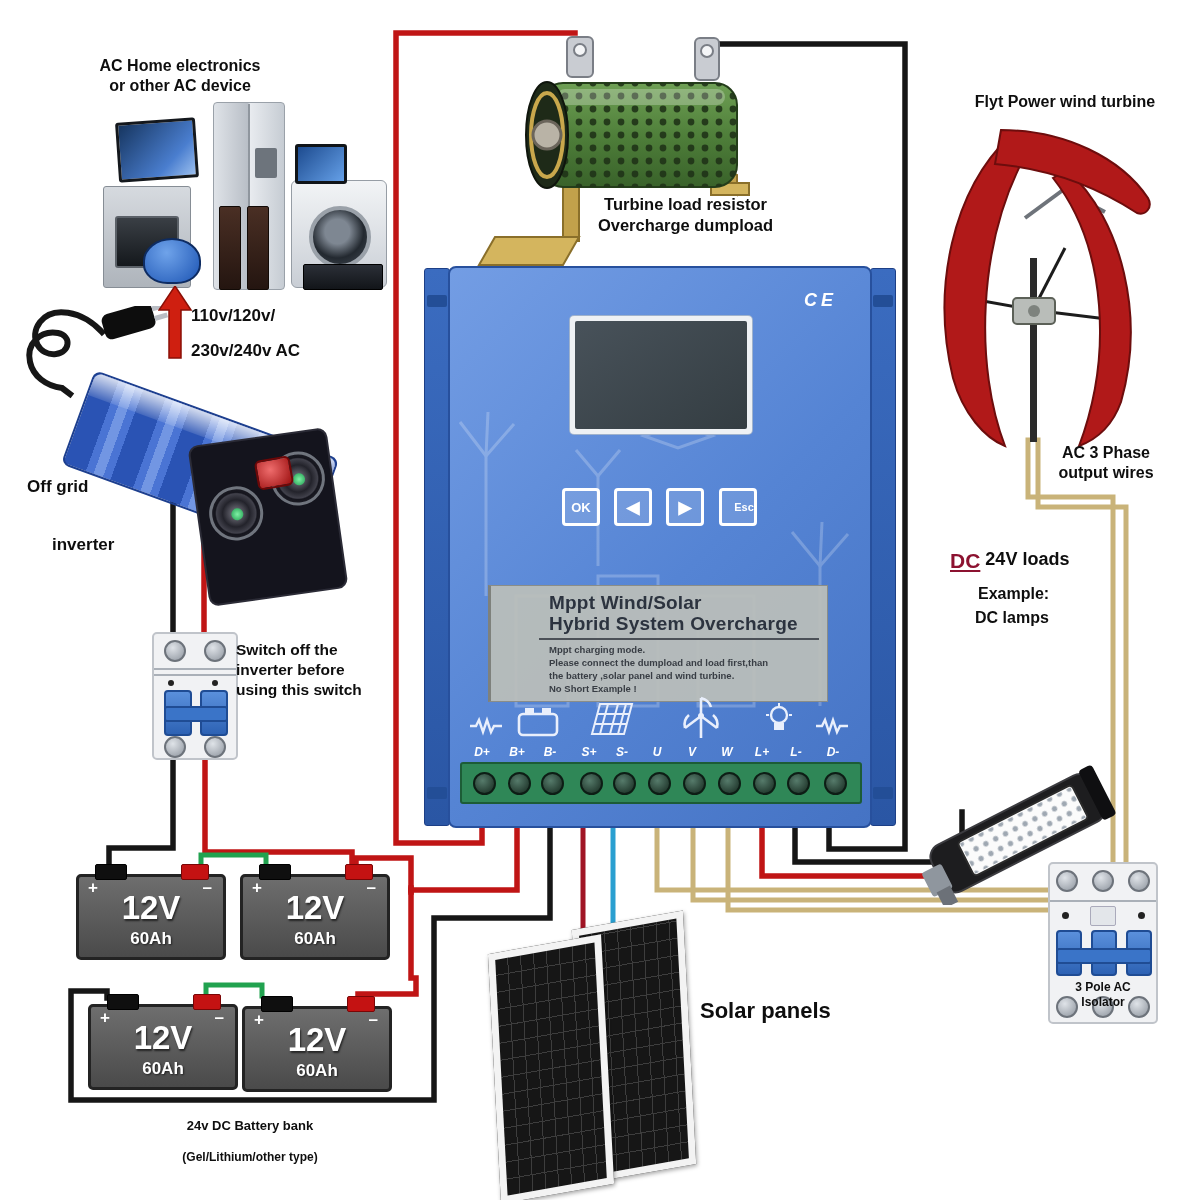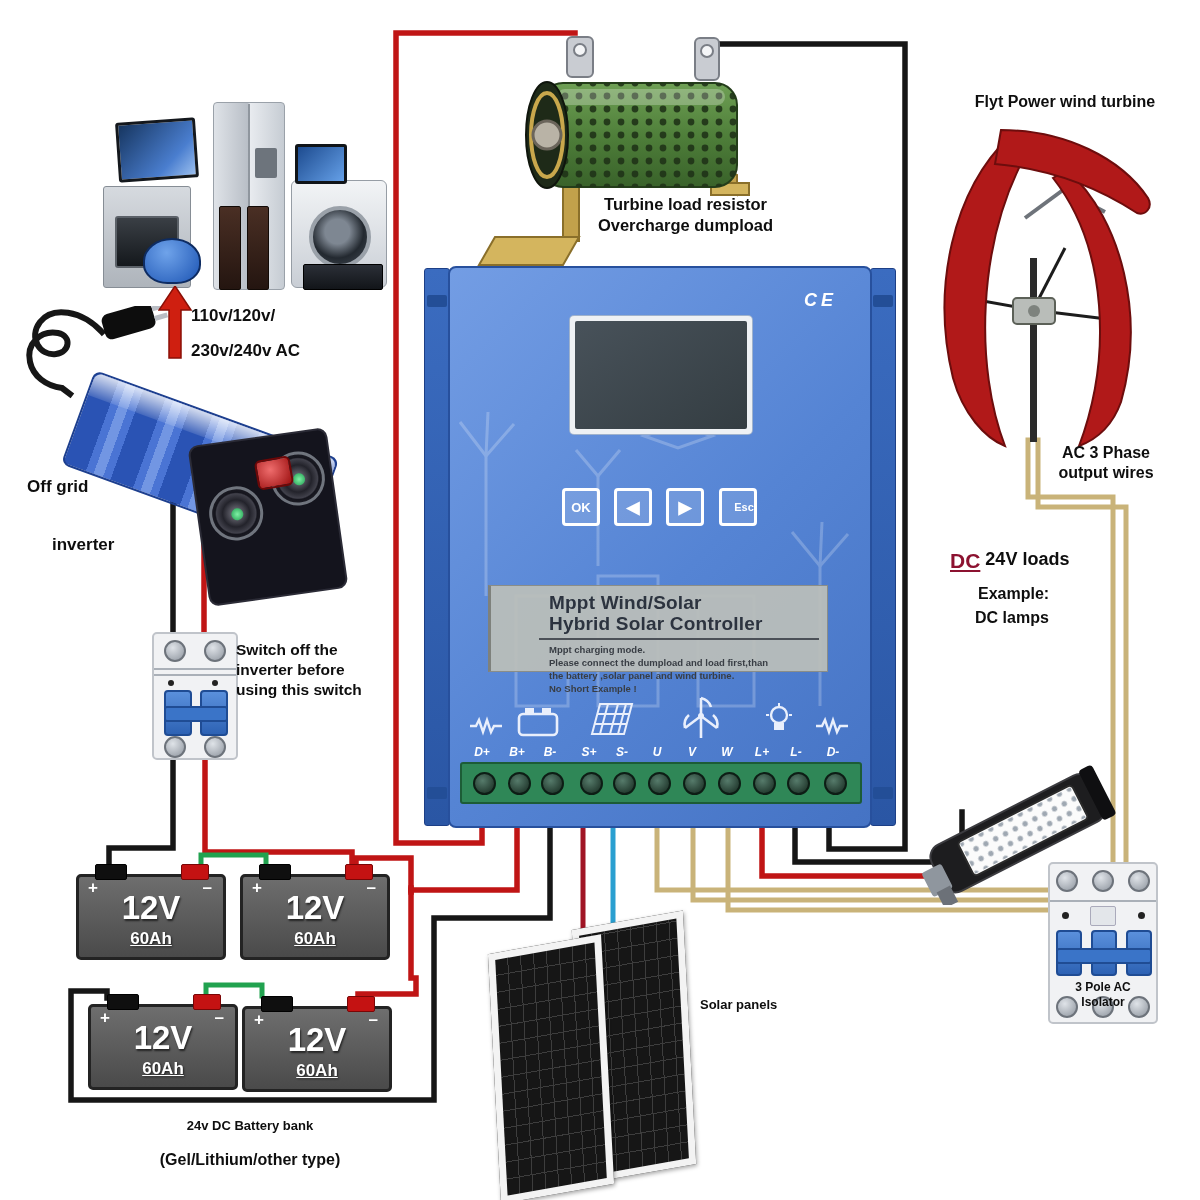--- a/index.html
+++ b/index.html
@@ -27,21 +27,21 @@
   .screen-frame{position:absolute;left:570px;top:316px;width:182px;height:118px;z-index:4;
         background:#eef1f4;border-radius:4px;padding:5px;box-shadow:0 0 0 1px #9fb2cc;}
   .screen{width:100%;height:100%;background:linear-gradient(145deg,#48525a,#343d42);border-radius:2px;}
   .ce{position:absolute;left:804px;top:290px;z-index:5;color:#fff;font-weight:bold;font-style:italic;
       font-size:18px;letter-spacing:4px;}
   .btn{position:absolute;top:488px;width:38px;height:38px;z-index:5;border:3px solid #fff;border-radius:4px;
        background:rgba(255,255,255,.14);color:#fff;display:flex;align-items:center;justify-content:center;
        font-weight:bold;font-size:13px;}
   .btn.arrow{font-size:17px;}
   .btn.esc{font-size:11px;}
-  .graypanel{position:absolute;left:488px;top:585px;width:340px;height:87px;z-index:5;
+  .graypanel{position:absolute;left:488px;top:585px;width:340px;height:117px;z-index:5;
        background:rgba(187,190,185,.93);border:1px solid #8a8d88;padding:6px 8px 4px 58px;
        border-left:3px solid #7e817c;}
   .graypanel .t1,.graypanel .t2{font-weight:bold;color:#2c333f;font-size:19px;line-height:1.12;letter-spacing:.2px;}
   .graypanel .rule{height:2px;background:#4b5057;margin:3px 0 3px -10px;}
   .graypanel .note{font-size:9.5px;font-weight:bold;color:#383d44;line-height:1.4;}
   .termlbl{position:absolute;top:745px;width:28px;z-index:5;color:#fff;font-weight:bold;font-style:italic;
        font-size:12px;text-align:center;}
   .strip{position:absolute;left:460px;top:762px;width:402px;height:42px;z-index:4;
        background:var(--terminal-strip-green,#2f8757);border:2px solid #1c5c36;border-radius:3px;}
   .screw{position:absolute;top:8px;width:23px;height:23px;border-radius:50%;
@@ -61,21 +61,21 @@
   .battery{position:absolute;width:150px;height:86px;z-index:3;border-radius:5px;
        background:linear-gradient(180deg,#6e6e6e,#4a4a4a);border:3px solid #232323;}
   .battery .cap{position:absolute;top:-13px;width:32px;height:16px;border-radius:2px;}
   .battery .capb{left:16px;background:#0f0f0f;border:1px solid #000;}
   .battery .capr{right:14px;width:28px;background:#c41212;border:1px solid #7a0606;}
   .battery .sign{position:absolute;top:1px;color:#fff;font-weight:bold;font-size:17px;}
   .battery .sp{left:9px;} .battery .sm{right:11px;}
   .battery .v{position:absolute;left:0;right:0;top:12px;text-align:center;color:#fff;font-weight:bold;
        font-size:33px;text-shadow:1px 2px 2px rgba(0,0,0,.6);}
   .battery .ah{position:absolute;left:0;right:0;top:52px;text-align:center;color:#fff;font-weight:bold;
-       font-size:17px;text-shadow:1px 1px 2px rgba(0,0,0,.6);text-decoration:underline;}
+       font-size:17px;text-shadow:1px 1px 2px rgba(0,0,0,.6);}
   
   .panel{position:absolute;border:7px solid #f3f3f3;box-shadow:1px 2px 4px rgba(0,0,0,.35);
        background-color:#161616;z-index:3;
        background-image:repeating-linear-gradient(0deg,transparent 0 16px,#3d3d3d 16px 17px),
                         repeating-linear-gradient(90deg,transparent 0 12px,#3d3d3d 12px 13px);
        transform:rotate(-3deg) skewY(-7deg);}
   
   .inv-body{position:absolute;left:95px;top:370px;width:260px;height:100px;z-index:3;
        transform:rotate(20deg);transform-origin:0 0;border-radius:8px;border:2px solid #1d3f8f;
        background:repeating-linear-gradient(90deg,#2a53b4 0 24px,#4a74d4 24px 32px,#7296e3 32px 42px,#4a74d4 42px 50px);}
@@ -314,21 +314,21 @@
     </div>
   <div class="ce">CE</div>
 
   <div class="btn" style="left:562px;">OK</div>
   <div class="btn arrow" style="left:614px;">◀</div>
   <div class="btn arrow" style="left:666px;">▶</div>
   <div class="btn esc" style="left:719px;padding-left:12px;">Esc</div>
 
   <div class="graypanel">
     <div class="t1">Mppt Wind/Solar</div>
-    <div class="t2">Hybrid Solar Controller</div>
+    <div class="t2">Hybrid System Overcharge</div>
     <div class="rule"></div>
     <div class="note">Mppt charging mode.</div>
     <div class="note">Please connect the dumpload and load first,than</div>
     <div class="note">the battery ,solar panel and wind turbine.</div>
     <div class="note">No Short Example !</div>
   </div>
 
   <svg class="icon" style="left:468px;top:716px;" width="38" height="20">
     <path d="M2,10 h6 l3,-6 4,12 4,-12 4,12 3,-6 h8" stroke="#e9effc" stroke-width="2.4" fill="none"></path>
   </svg>
@@ -387,20 +387,24 @@
     <div class="screw" style="left:118px;"></div>
     <div class="screw" style="left:151px;"></div>
     <div class="screw" style="left:186px;"></div>
     <div class="screw" style="left:221px;"></div>
     <div class="screw" style="left:256px;"></div>
     <div class="screw" style="left:291px;"></div>
     <div class="screw" style="left:325px;"></div>
     <div class="screw" style="left:362px;"></div>
   </div>
 
+  <div class="lbl ctr" style="left:70px;top:56px;width:220px;font-size:16px;">
+    <div>AC Home electronics</div>
+    <div>or other AC device</div>
+  </div>
   <div class="lbl" style="left:191px;top:305px;font-size:17px;">110v/120v/</div>
   <div class="lbl" style="left:191px;top:340px;font-size:17px;">230v/240v AC</div>
   <div class="lbl ctr" style="left:578px;top:194px;width:215px;font-size:16.5px;">
     <div>Turbine load resistor</div>
     <div>Overcharge dumpload</div>
   </div>
   <div class="lbl ctr" style="left:945px;top:92px;width:240px;font-size:16px;">Flyt Power wind turbine</div>
   <div class="lbl ctr" style="left:1036px;top:443px;width:140px;font-size:16px;">
     <div>AC 3 Phase</div>
     <div>output wires</div>
@@ -411,21 +415,21 @@
     <div>Switch off the</div>
     <div>inverter before</div>
     <div>using this switch</div>
   </div>
   <div class="lbl" style="left:950px;top:548px;font-size:18px;">
     <span style="font-size:21px;color:var(--dc-text-red,#8c1230);vertical-align:-3px;text-decoration:underline;">DC</span>
     <span>24V loads</span>
   </div>
   <div class="lbl" style="left:978px;top:584px;font-size:16px;">Example:</div>
   <div class="lbl" style="left:975px;top:608px;font-size:16px;">DC lamps</div>
-  <div class="lbl" style="left:700px;top:997px;font-size:13px;">Solar panels</div>
+  <div class="lbl" style="left:700px;top:997px;font-size:22px;">Solar panels</div>
   <div class="lbl ctr" style="left:115px;top:1118px;width:270px;font-size:13px;">24v DC Battery bank</div>
-  <div class="lbl ctr" style="left:115px;top:1150px;width:270px;font-size:16px;">(Gel/Lithium/other type)</div>
+  <div class="lbl ctr" style="left:115px;top:1150px;width:270px;font-size:12px;">(Gel/Lithium/other type)</div>
   <div class="lbl ctr" style="left:1038px;top:980px;width:130px;font-size:12px;">
     <div>3 Pole AC</div>
     <div>Isolator</div>
   </div>
 
 </div>
 
 </body></html>

